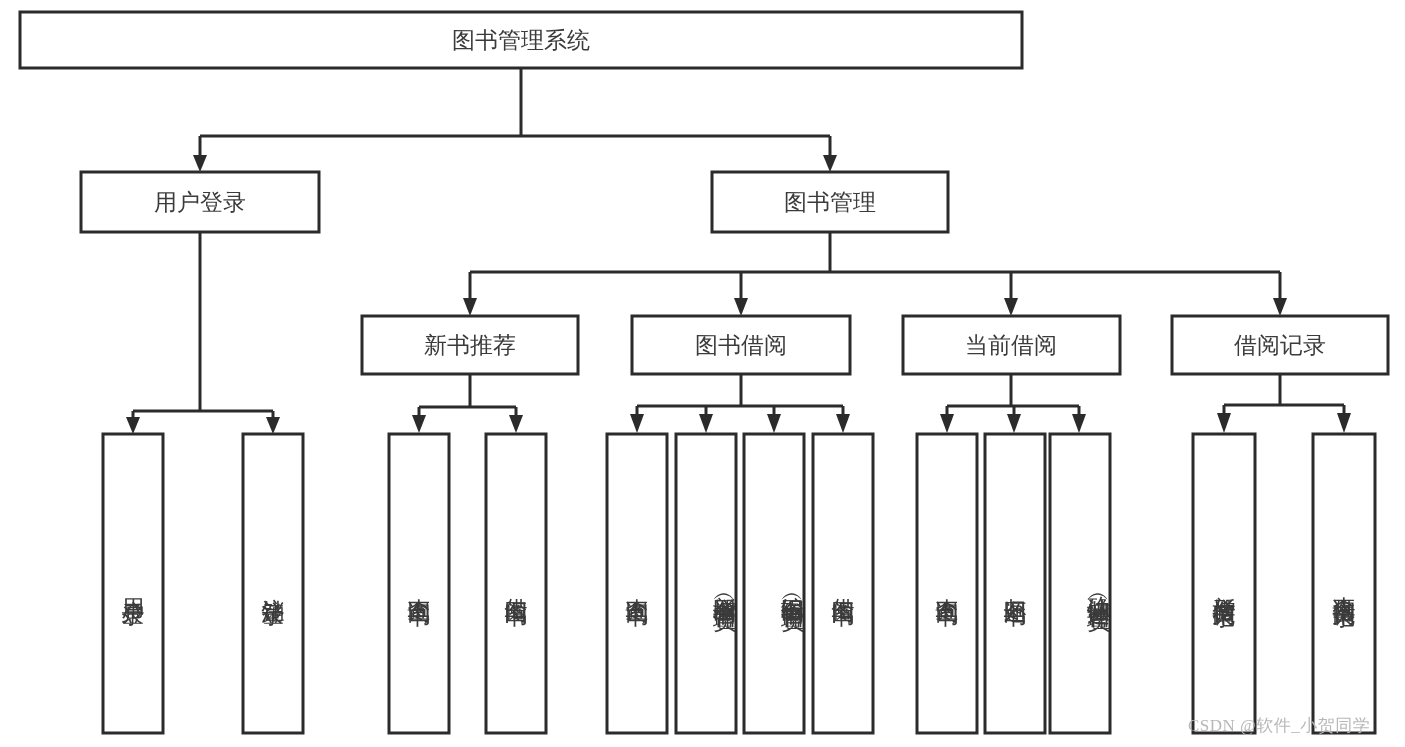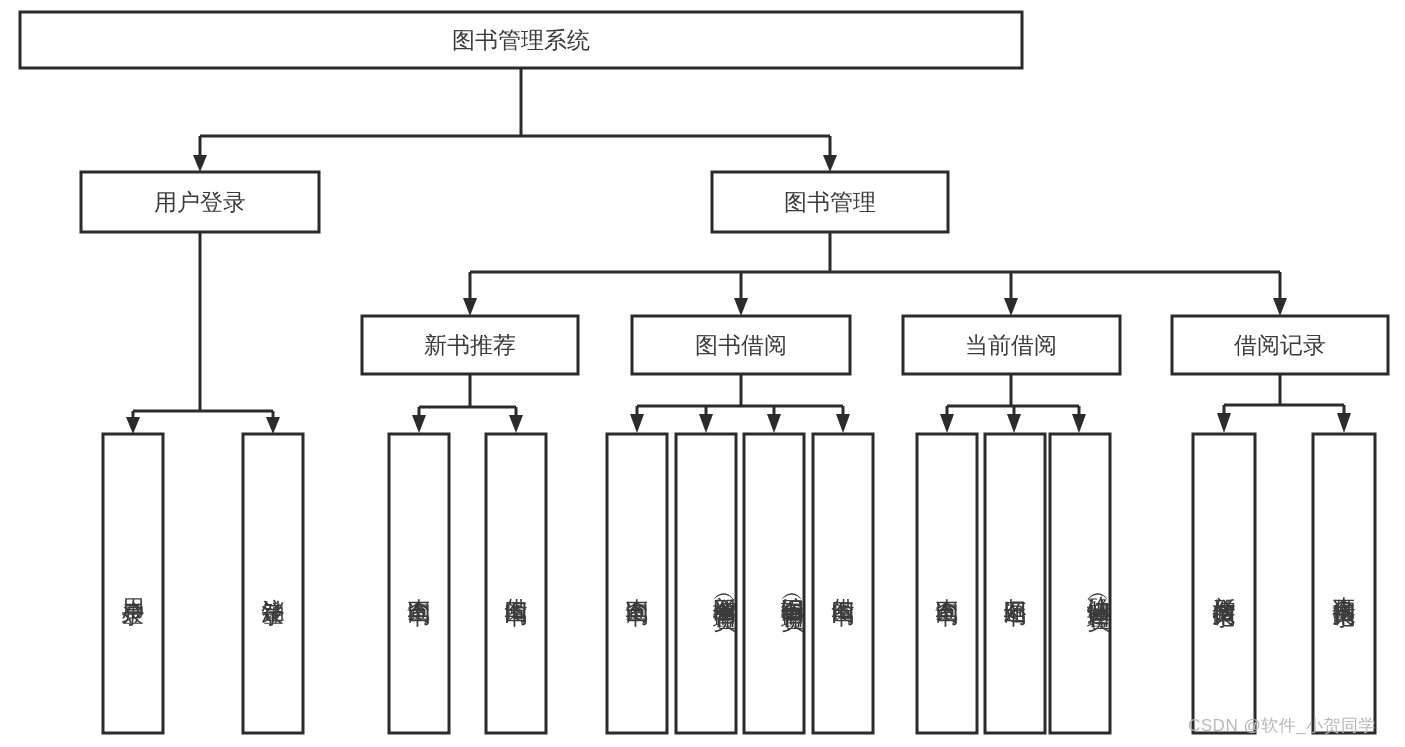--- a/index.html
+++ b/index.html
@@ -60,21 +60,21 @@
     align-items: flex-start;
     justify-content: center;
     white-space: nowrap;
     pointer-events: none;
   }
   .node-label-v.center-start {
     align-items: center;
   }
   .watermark {
     position: absolute;
-    font-family: Liberation Sans, sans-serif;
+    font-family: Liberation Serif, serif;
     font-size: 17px;
     color: #b8b8b8;
     left: 1188px;
     top: 714px;
     letter-spacing: 0.5px;
     white-space: nowrap;
   }
 </style>
 </head>
 <body>

